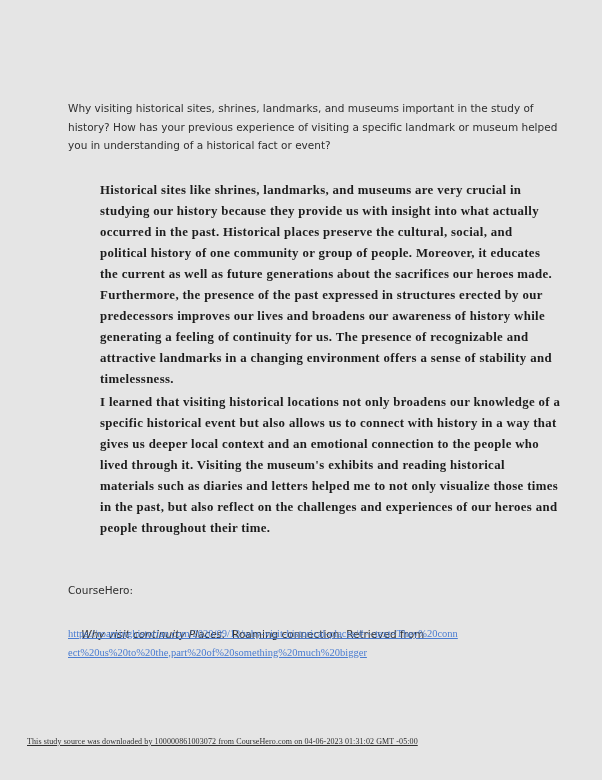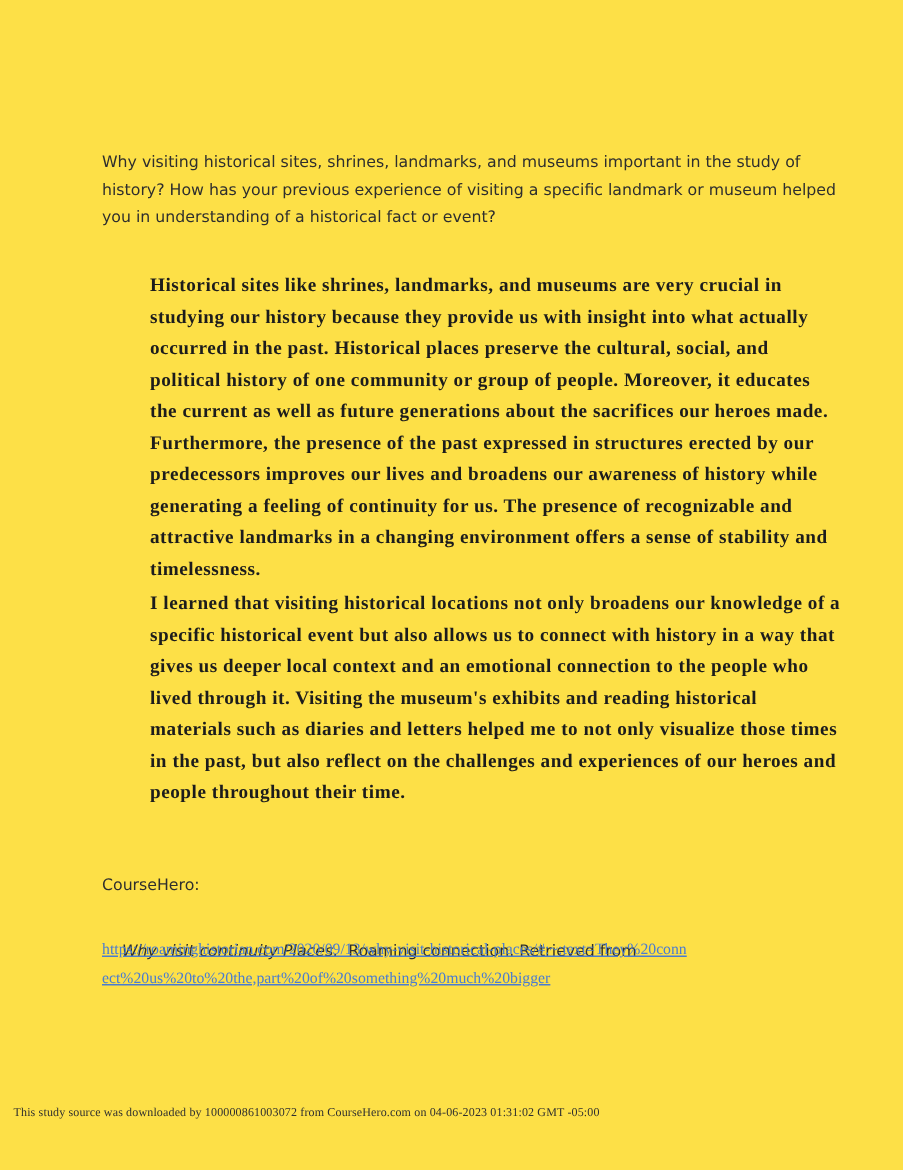--- a/index.html
+++ b/index.html
@@ -6,21 +6,21 @@
     --link-color:#4a7cd1;
     --ink-color:#1c1c1c;
     --handwriting-color:#2e2e2e;
     --footer-color:#2f2f2f;
   }
   html,body{margin:0;padding:0;background:#ffffff;}
   .page{
     position:relative;
     width:602px;
     height:780px;
-    background:#fde047;
+    background:#e5e5e5;
     overflow:hidden;
     font-family:"Liberation Sans", sans-serif;
   }
   
   .hand{
     font-family:"DejaVu Sans", sans-serif;
     color:var(--handwriting-color);
     font-size:10.5px;
     line-height:18.5px;
     white-space:pre-line;
@@ -60,26 +60,27 @@
     font-size:10.5px;
     line-height:18.5px;
     color:var(--link-color);
     text-decoration:underline;
     text-decoration-color:var(--link-color);
     white-space:pre-line;
     word-break:break-all;
     cursor:pointer;
   }
   .footer-notice{
-    position:absolute;left:9px;top:737px;
+    position:absolute;left:27px;top:737px;
     font-family:"Liberation Serif", serif;
     font-size:8px;
     color:var(--footer-color);
     letter-spacing:0.1px;
     white-space:nowrap;
+    text-decoration:underline;
   }
   .footer-url{
     position:absolute;left:27px;top:765px;
     font-family:"Liberation Serif", serif;
     font-size:7.5px;
     color:var(--footer-color);
     letter-spacing:0.1px;
     text-decoration:none;
     white-space:nowrap;
     cursor:pointer;

